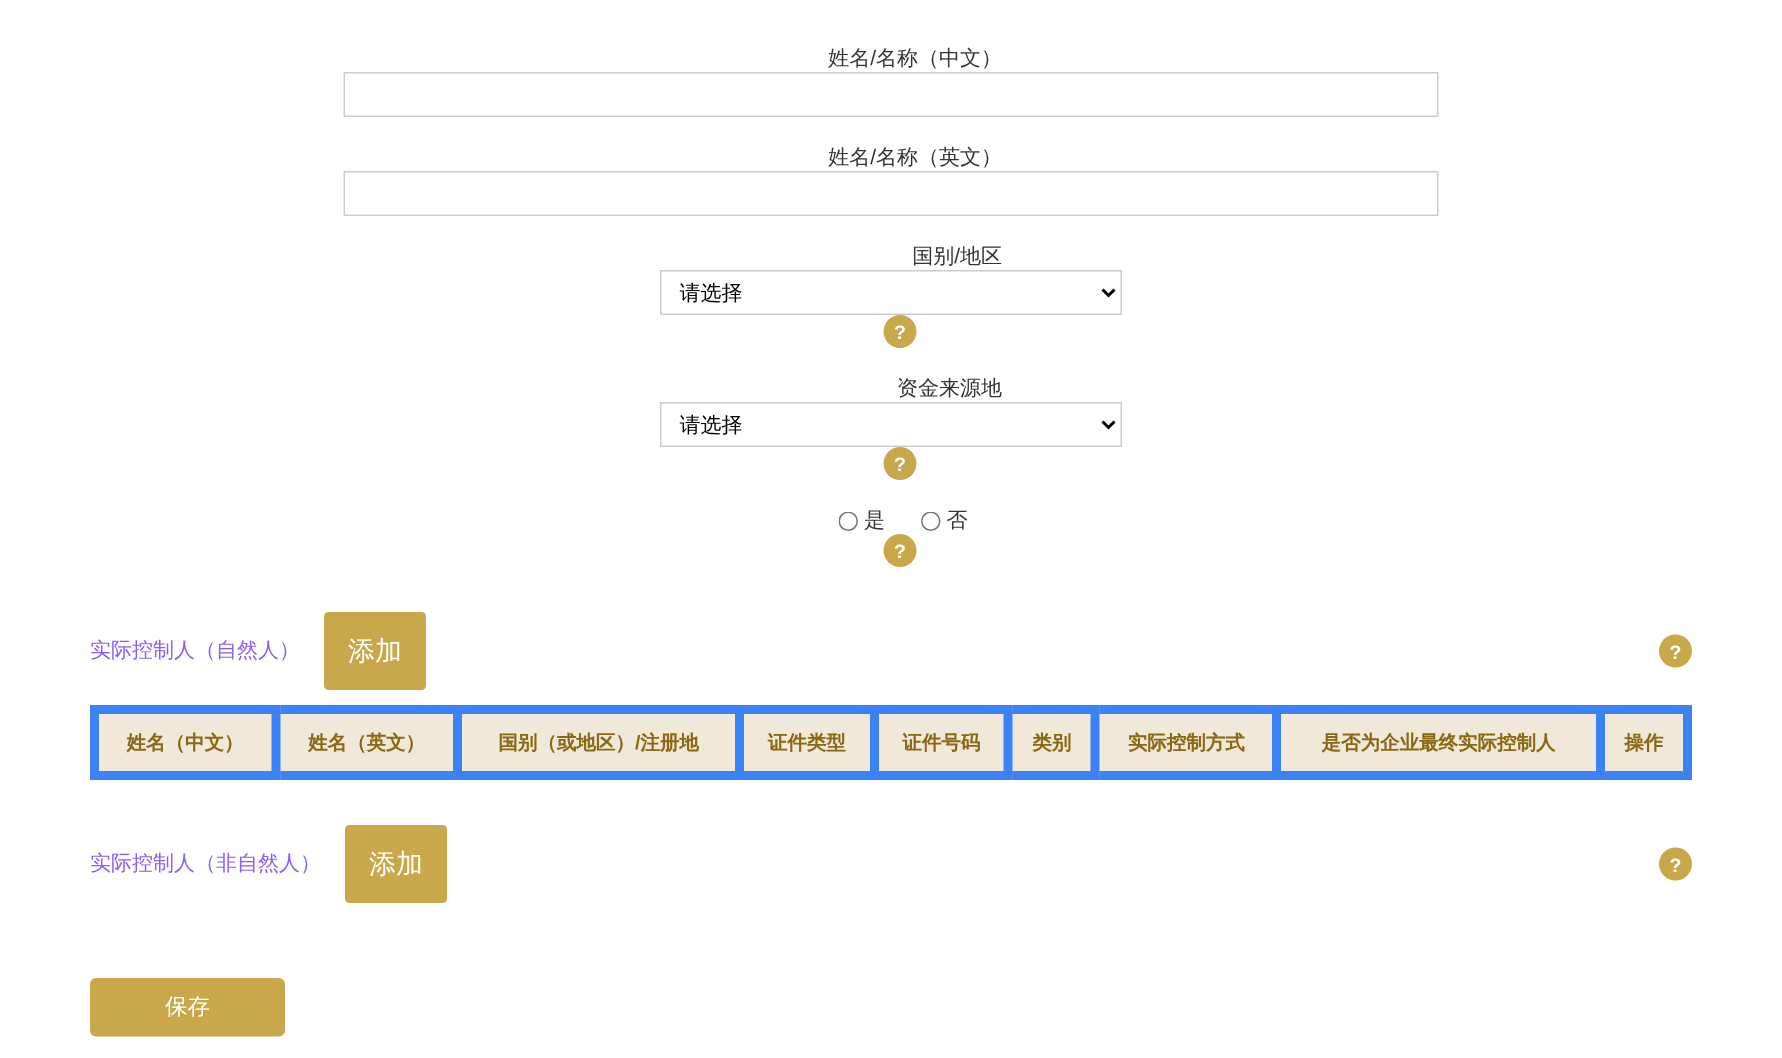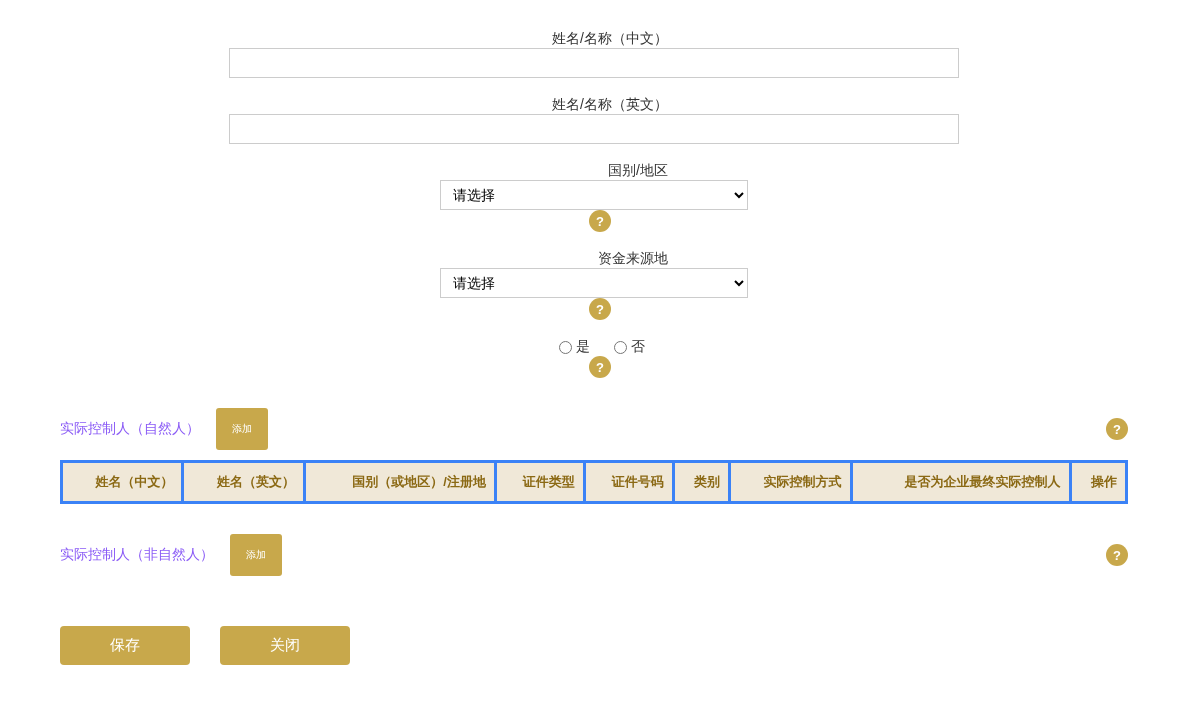--- a/index.html
+++ b/index.html
@@ -105,21 +105,21 @@
       font-size: 14px;
       color: #8b5cf6;
       font-weight: normal;
     }
 
     .add-btn {
       background: #c8a84b;
       color: #fff;
       border: none;
       padding: 14px 16px;
-      font-size: 10px;
+      font-size: 18px;
       border-radius: 3px;
       cursor: pointer;
       margin-left: 16px;
     }
 
     .section-help-icon {
       position: absolute;
       right: 0;
     }
 
@@ -129,22 +129,22 @@
       border-collapse: collapse;
       margin-bottom: 20px;
     }
 
     .data-table th {
       background: #f0e8d8;
       color: #8b6914;
       font-weight: bold;
       font-size: 13px;
       padding: 10px 8px;
-      text-align: right;
-      border: 3px solid #3b82f6;
+      text-align: center;
+      border: 6px solid #3b82f6;
     }
 
     .bottom-buttons {
       display: flex;
       justify-content: flex-start;
       gap: 30px;
       margin-top: 40px;
     }
 
     .btn-save, .btn-close {
@@ -242,14 +242,13 @@
   <div class="section-header">
     <span class="section-title">实际控制人（非自然人）</span>
     <button class="add-btn">添加</button>
     <div class="help-icon section-help-icon">?</div>
   </div>
 
 </div>
 
 <div class="bottom-buttons">
   <button class="btn-save">保存</button>
-  <button class="btn-close">关闭</button>
 </div>
 
 </body></html>

